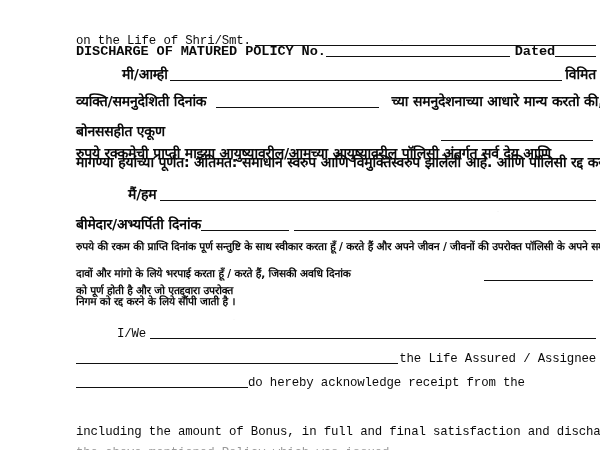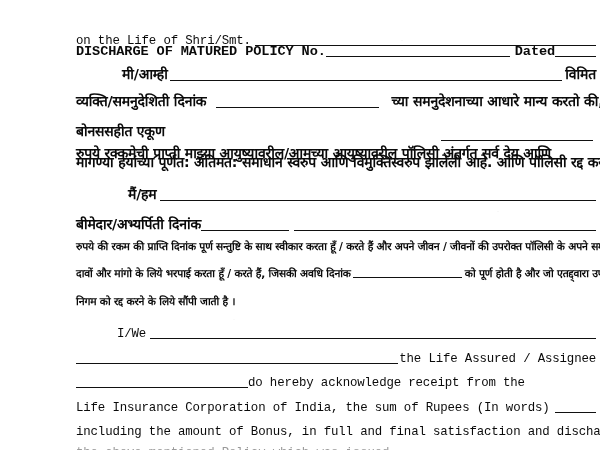--- a/index.html
+++ b/index.html
@@ -132,21 +132,21 @@
   <div class="line dev" style="top:214px;">
     <span class="lbl">बीमेदार/अभ्यर्पिती दिनांक</span>
     <span class="rule" style="width:88px; margin-right:3px;"></span>
     <span class="rule grow" style="margin-left:2px;"></span>
   </div>
 
   <div class="line dev sm" style="top:239px;">
     <span class="lbl">रुपये की रकम की प्राप्ति दिनांक पूर्ण सन्तुष्टि के साथ स्वीकार करता हूँ / करते हैं और अपने जीवन / जीवनों की उपरोक्त पॉलिसी के अपने समस्त</span>
   </div>
 
-  <div class="line dev sm" style="top:266px;">
+  <div class="line dev sm" style="top:266px;flex-direction:column;">
     <span class="lbl">दावों और मांगो के लिये भरपाई करता हूँ / करते हैं, जिसकी अवधि दिनांक</span>
     <span class="rule" style="width:109px; margin-left:2px; margin-right:3px;"></span>
     <span class="lbl">को पूर्ण होती है और जो एतद्द्वारा उपरोक्त</span>
   </div>
 
   <div class="line dev sm" style="top:294px;">
     <span class="lbl">निगम को रद्द करने के लिये सौंपी जाती है ।</span>
   </div>
 
   <div class="line lat" style="top:352px;">
@@ -157,24 +157,20 @@
   <div class="line lat" style="top:327px; left:117px;">
     <span class="lbl">I/We</span>
     <span class="rule grow" style="margin-left:4px;"></span>
   </div>
 
   <div class="line lat" style="top:376px;">
     <span class="rule" style="width:172px;"></span>
     <span class="lbl">do hereby acknowledge receipt from the</span>
   </div>
 
-  <div class="line lat" style="top:401px;">
-    <span class="lbl">Life Insurance Corporation of India, the sum of Rupees (In words)</span>
-    <span class="rule grow" style="margin-left:5px;"></span>
-  </div>
 
   <div class="line lat" style="top:425px;">
     <span class="lbl">including the amount of Bonus, in full and final satisfaction and discharge of all my/our claims and demands under</span>
   </div>
 
   <div class="line lat clip-bottom" style="top:446px; height:4px; color:#9a9a9a;">
     <span class="lbl">the above mentioned Policy which was issued</span>
   </div>
 
 </div>

